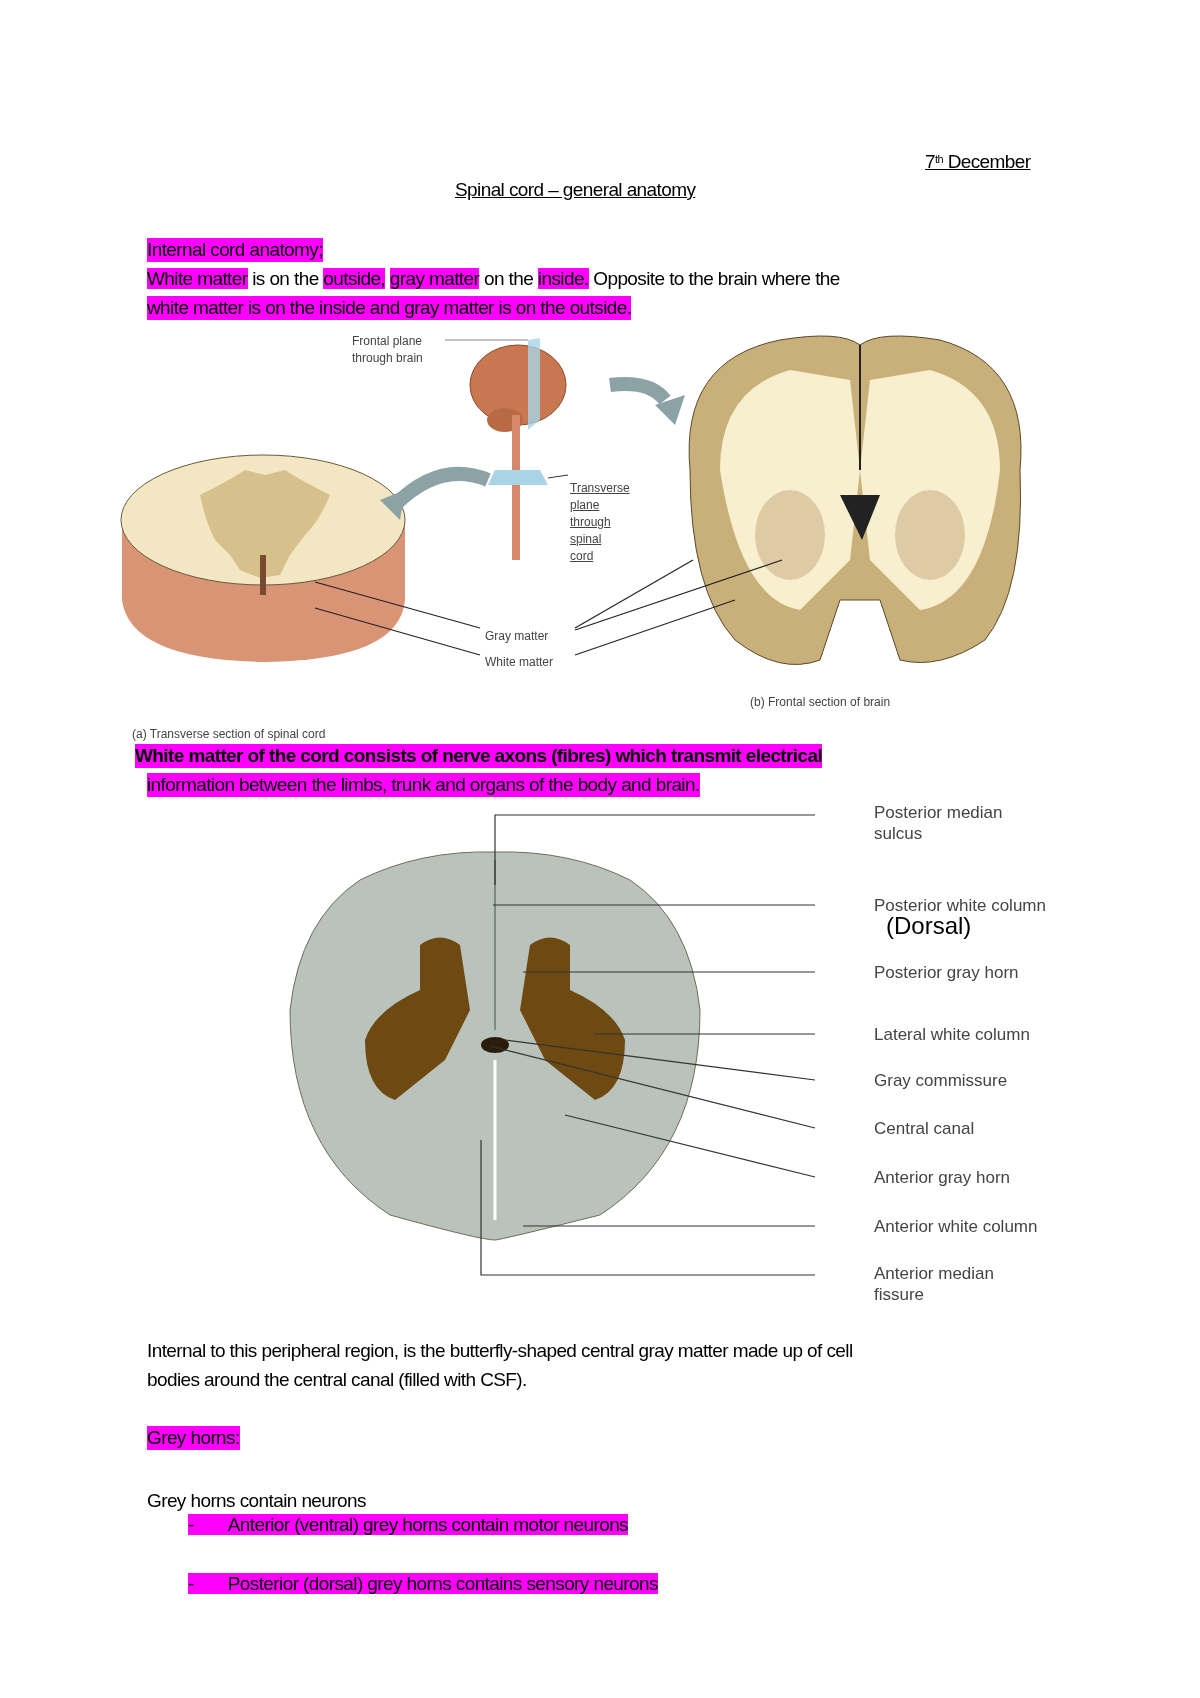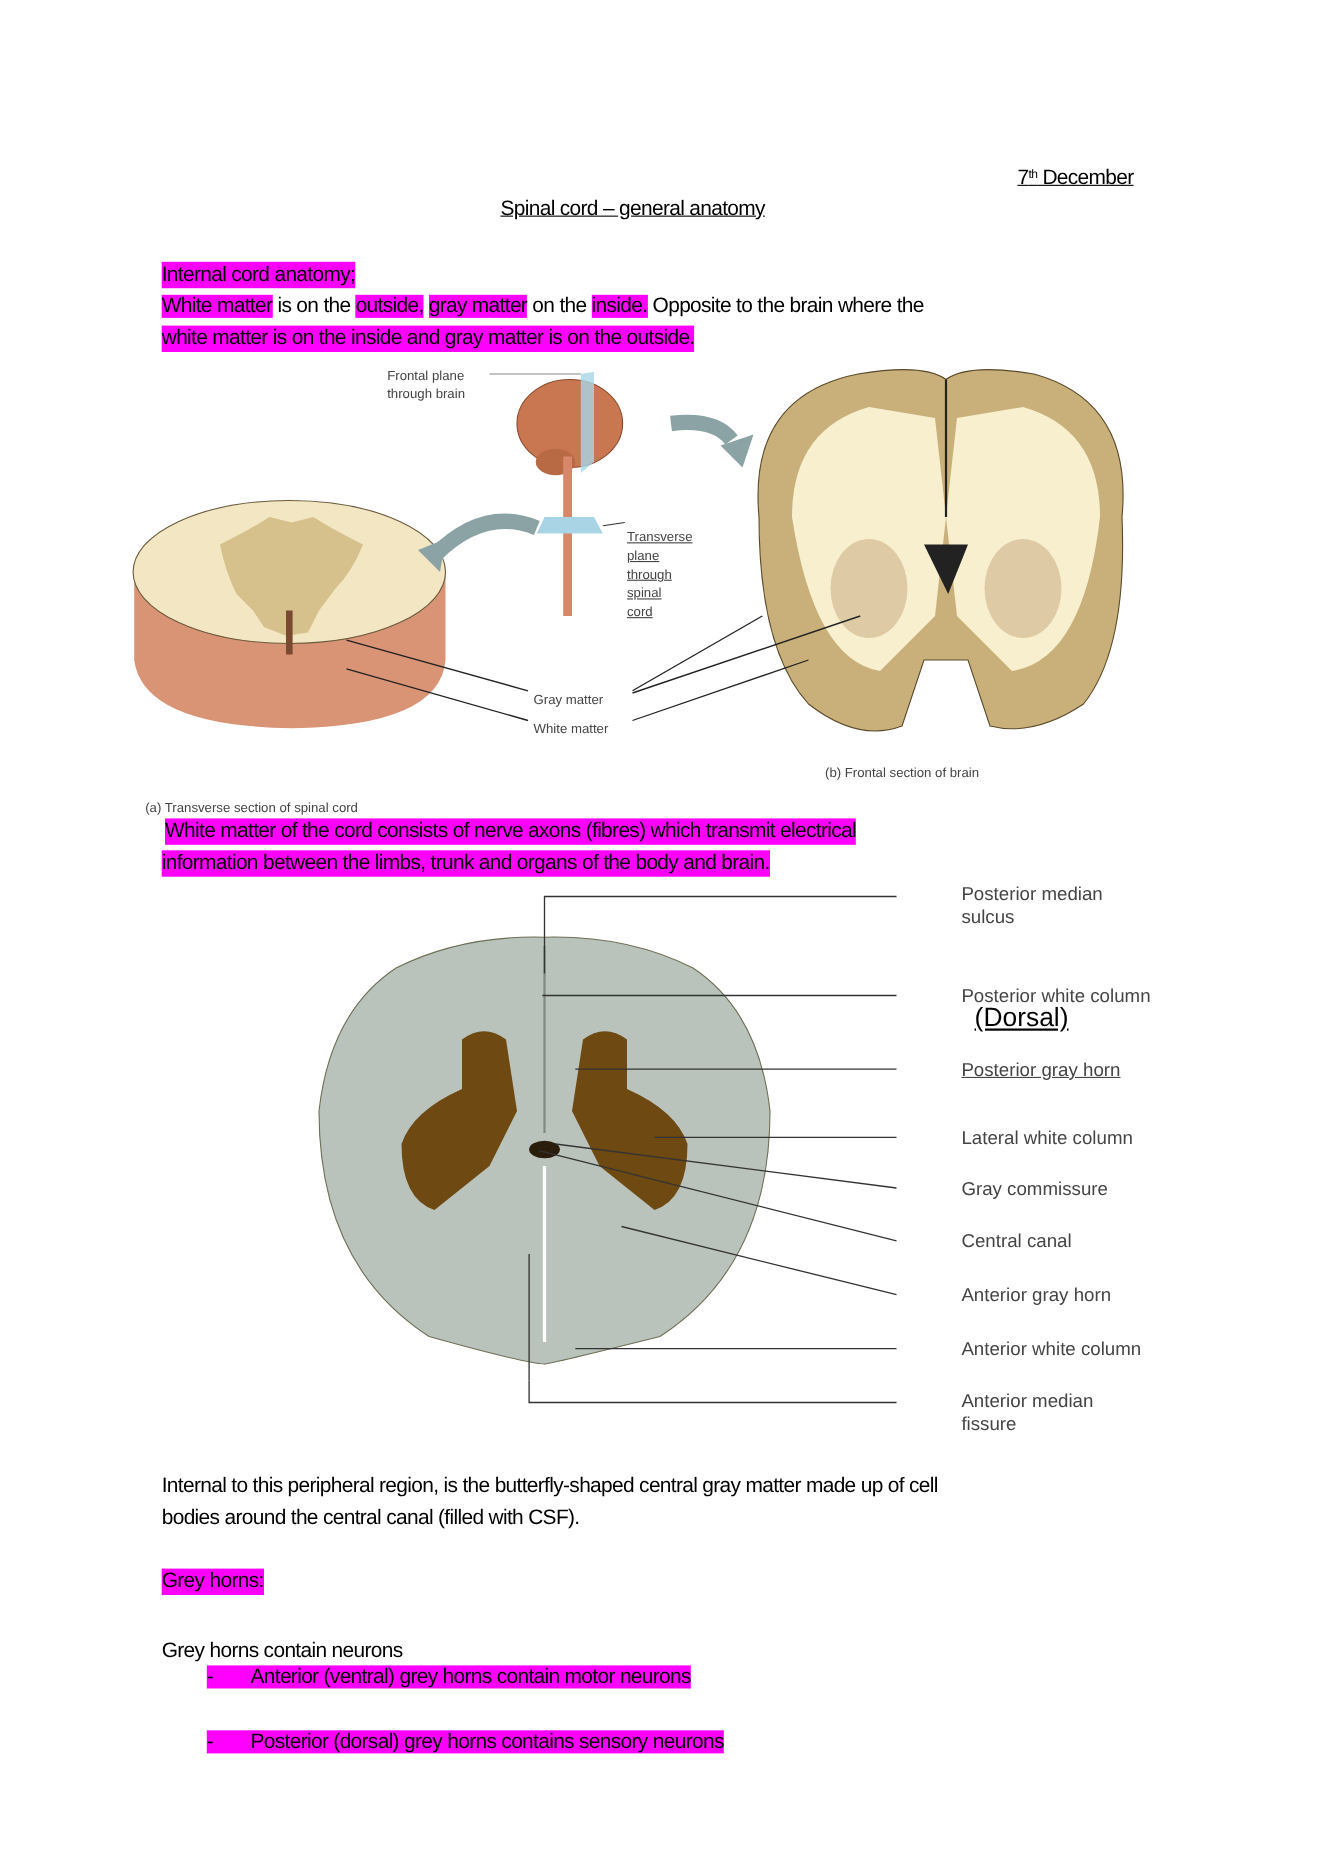--- a/index.html
+++ b/index.html
@@ -79,21 +79,21 @@
   <div>plane</div>
   <div>through</div>
   <div>spinal</div>
   <div>cord</div>
 </div>
 <div class="fig" style="left:485px;top:628px;">Gray matter</div>
 <div class="fig" style="left:485px;top:654px;">White matter</div>
 <div class="fig" style="left:132px;top:726px;">(a) Transverse section of spinal cord</div>
 <div class="fig" style="left:750px;top:694px;text-align:right;">(b) Frontal section of brain</div>
 
-<div class="t hl" style="left:150px;top:744px;">White matter of the cord consists of nerve axons (fibres) which transmit electrical</div>
+<div class="t hl" style="left:135px;top:744px;font-weight:bold;">White matter of the cord consists of nerve axons (fibres) which transmit electrical</div>
 <div class="t hl" style="left:147px;top:773px;">information between the limbs, trunk and organs of the body and brain.</div>
 
 <svg width="1200" height="1320" style="top:0;">
   <g>
     <path d="M360,880 Q420,850 495,852 Q570,850 630,880 Q690,920 700,1010 Q700,1150 600,1215 Q500,1240 495,1240 Q480,1240 390,1215 Q290,1150 290,1010 Q300,920 360,880 Z" fill="#b9c3bc" stroke="#6c6f55"></path>
     <path d="M420,945 Q440,930 460,945 L470,1010 L445,1060 L395,1100 Q365,1090 365,1040 Q375,1010 420,990 Z" fill="#6e4a12"></path>
     <path d="M570,945 Q550,930 530,945 L520,1010 L545,1060 L595,1100 Q625,1090 625,1040 Q615,1010 570,990 Z" fill="#6e4a12"></path>
     <ellipse cx="495" cy="1045" rx="14" ry="8" fill="#2a1d0c"></ellipse>
     <line x1="495" y1="860" x2="495" y2="1030" stroke="#7d8a80" stroke-width="2"></line>
     <line x1="495" y1="1060" x2="495" y2="1220" stroke="#fff" stroke-width="3"></line>
@@ -110,22 +110,22 @@
     <polyline points="481,1255 481,1275 815,1275"></polyline>
     <polyline points="481,1255 481,1140"></polyline>
   </g>
 </svg>
 
 <div class="lbl" style="left:826px;top:802px;">
   <div>Posterior median</div>
   <div>sulcus</div>
 </div>
 <div class="lbl" style="left:826px;top:895px;">Posterior white column</div>
-<div class="lbl" style="left:838px;top:912px;font-size:24px;color:#000;line-height:28px;text-decoration:underline;">(Dorsal)</div>
-<div class="lbl" style="left:826px;top:962px;text-decoration:underline;">Posterior gray horn</div>
+<div class="lbl" style="left:838px;top:912px;font-size:24px;color:#000;line-height:28px;">(Dorsal)</div>
+<div class="lbl" style="left:826px;top:962px;">Posterior gray horn</div>
 <div class="lbl" style="left:826px;top:1024px;">Lateral white column</div>
 <div class="lbl" style="left:826px;top:1070px;">Gray commissure</div>
 <div class="lbl" style="left:826px;top:1118px;">Central canal</div>
 <div class="lbl" style="left:826px;top:1167px;">Anterior gray horn</div>
 <div class="lbl" style="left:826px;top:1216px;">Anterior white column</div>
 <div class="lbl" style="left:826px;top:1263px;">
   <div>Anterior median</div>
   <div>fissure</div>
 </div>
 

